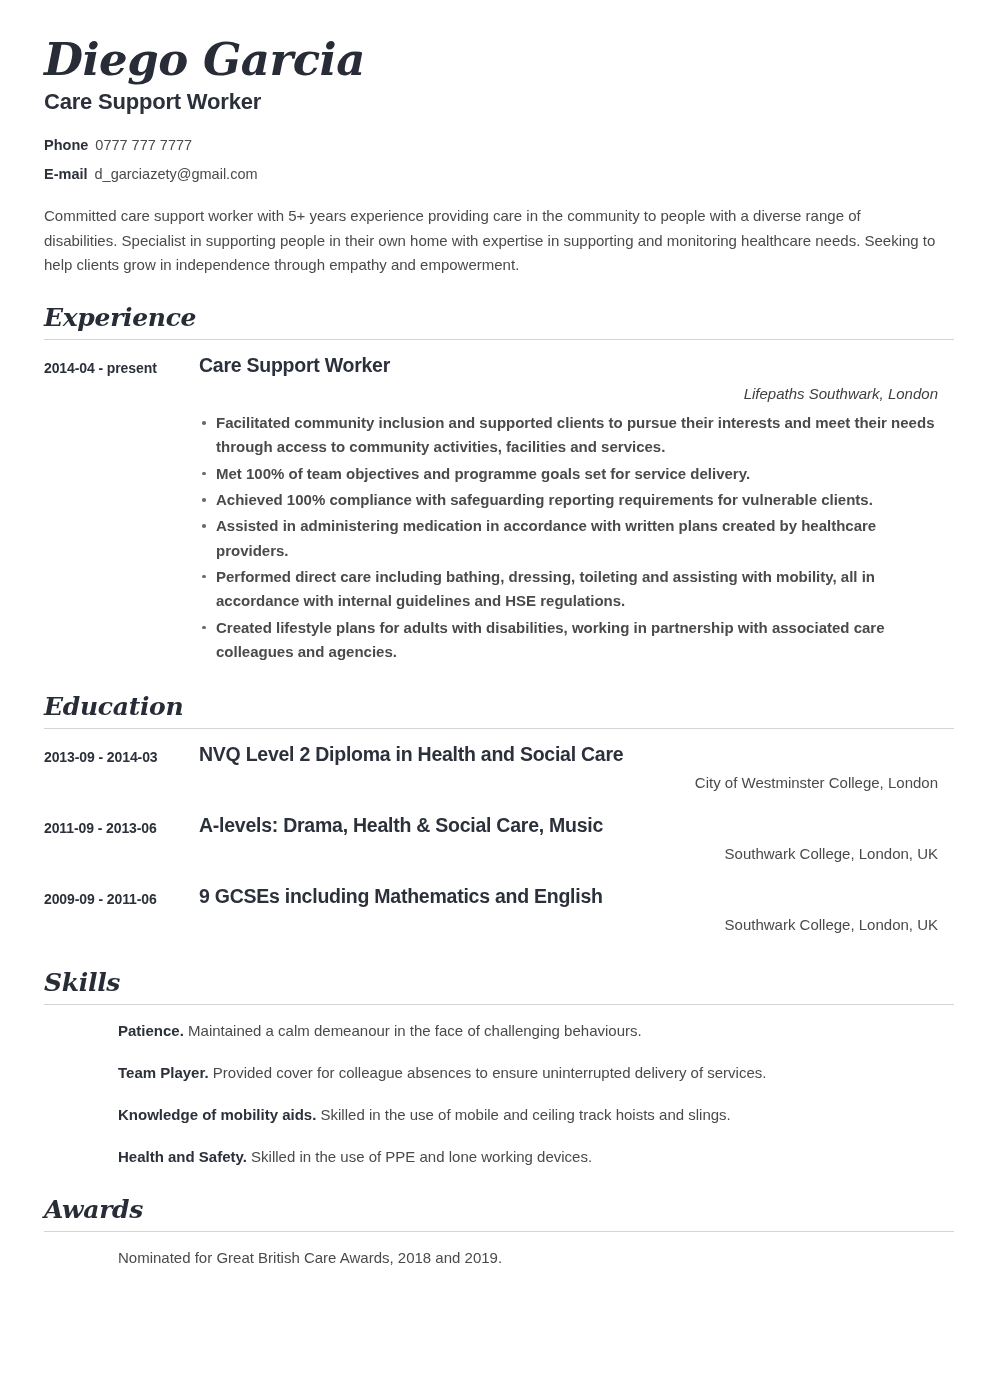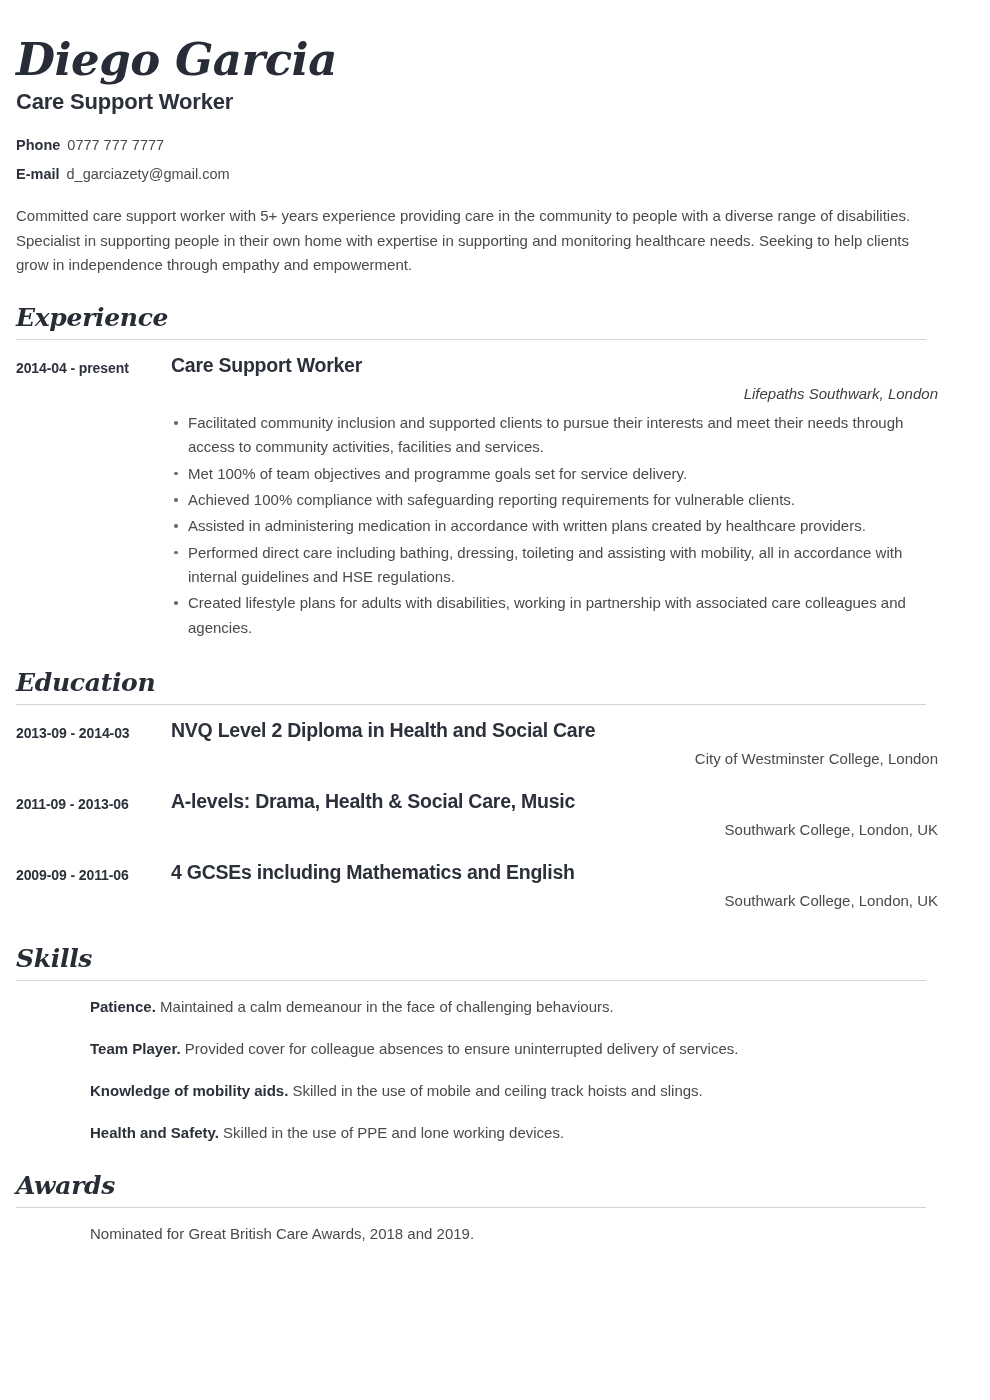--- a/index.html
+++ b/index.html
@@ -9,21 +9,21 @@
     height: 1400px;
     background: #ffffff;
     font-family: "Liberation Sans", sans-serif;
     color: #3c3c3c;
     -webkit-font-smoothing: antialiased;
   }
 
   .page {
     width: 978px;
     height: 1400px;
-    padding: 30px 40px 0 16px;
+    padding: 30px 40px 0 44px;
     position: relative;
   }
 
   
   .name {
     font-family: "DejaVu Serif", "Liberation Serif", serif;
     font-weight: bold;
     font-style: italic;
     font-size: 45px;
     line-height: 1.05;
@@ -105,20 +105,21 @@
     color: #3f3f3f;
     margin: 0 0 9px 0;
     text-align: right;
   }
   .entry-sub.plain { font-style: normal; color: #4a4a4a; }
 
   ul.bullets {
     list-style: none;
     margin: 0;
     padding: 0;
+    font-weight: bold;
   }
   ul.bullets li {
     position: relative;
     padding-left: 17px;
     font-size: 15px;
     line-height: 1.62;
     color: #4a4a4a;
     margin-bottom: 2px;
     max-width: 750px;
   }
@@ -210,21 +211,21 @@
       <div class="entry-date">2011-09 - 2013-06</div>
       <div class="entry-body">
         <div class="entry-heading">A-levels: Drama, Health &amp; Social Care, Music</div>
         <div class="entry-sub plain">Southwark College, London, UK</div>
       </div>
     </div>
 
     <div class="entry edu-entry">
       <div class="entry-date">2009-09 - 2011-06</div>
       <div class="entry-body">
-        <div class="entry-heading">4 GCSEs including Mathematics and English</div>
+        <div class="entry-heading">9 GCSEs including Mathematics and English</div>
         <div class="entry-sub plain">Southwark College, London, UK</div>
       </div>
     </div>
   </div>
 
   <div class="section">
     <div class="section-title">Skills</div>
     <div class="rule"></div>
 
     <div class="indent-body">

